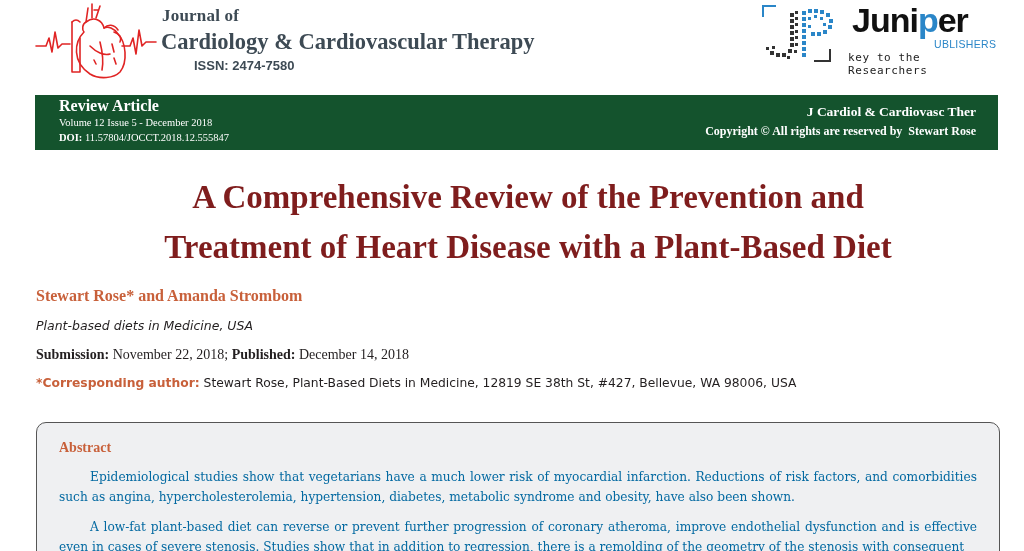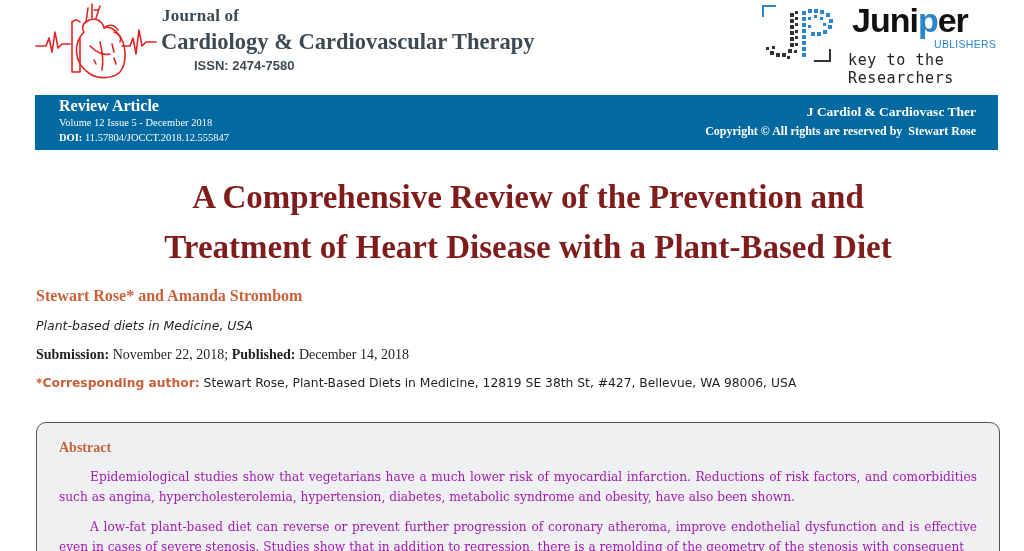--- a/index.html
+++ b/index.html
@@ -35,26 +35,26 @@
   }
   .juniper-word .p { color: #2a86c8; }
   .publishers {
     position: absolute; left: 934px; top: 38px;
     font-family: "Liberation Sans", sans-serif;
     font-size: 10.5px; color: #2a86c8; letter-spacing: 0.3px;
   }
   .tagline {
     position: absolute; left: 848px; top: 51px;
     font-family: "DejaVu Sans Mono", monospace;
-    font-size: 15px; color: #222; letter-spacing: 0.6px;
+    font-size: 11px; color: #222; letter-spacing: 0.6px;
   }
 
   .banner {
     position: absolute; left: 35px; top: 95px; width: 963px; height: 55px;
-    background: #0369a1;
+    background: #14532d;
     color: #fff;
   }
   .banner-type {
     position: absolute; left: 24px; top: 2px;
     font-family: "Liberation Serif", serif; font-weight: bold; font-size: 16px;
   }
   .banner-vol {
     position: absolute; left: 24px; top: 22px;
     font-family: "Liberation Serif", serif; font-weight: normal; font-size: 10.5px;
   }
@@ -111,21 +111,21 @@
     border-radius: 10px;
   }
   .abstract-head {
     position: absolute; left: 22px; top: 17px;
     font-family: "Liberation Serif", serif; font-weight: bold;
     font-size: 14px; color: #c8603a;
   }
   .abstract-para {
     position: absolute; left: 22px; width: 918px;
     font-family: "DejaVu Serif", serif; font-size: 12.2px;
-    line-height: 20px; color: #a21caf;
+    line-height: 20px; color: #0369a1;
     text-indent: 31px; text-align: justify;
   }
   .p1 { top: 44px; }
   .p2 { top: 94px; }
 </style>
 </head>
 <body>
 
 <div class="header">
   <svg class="heart-logo" viewBox="0 0 124 80">

